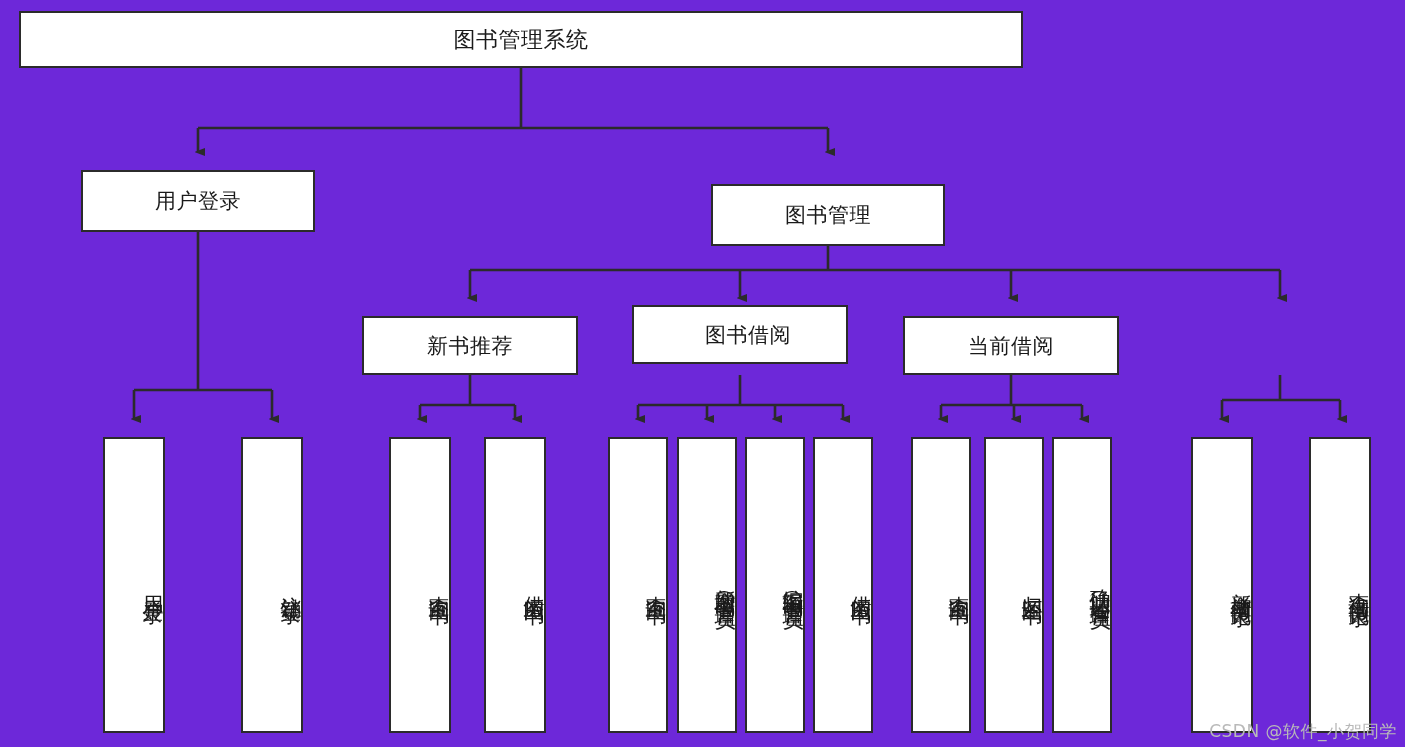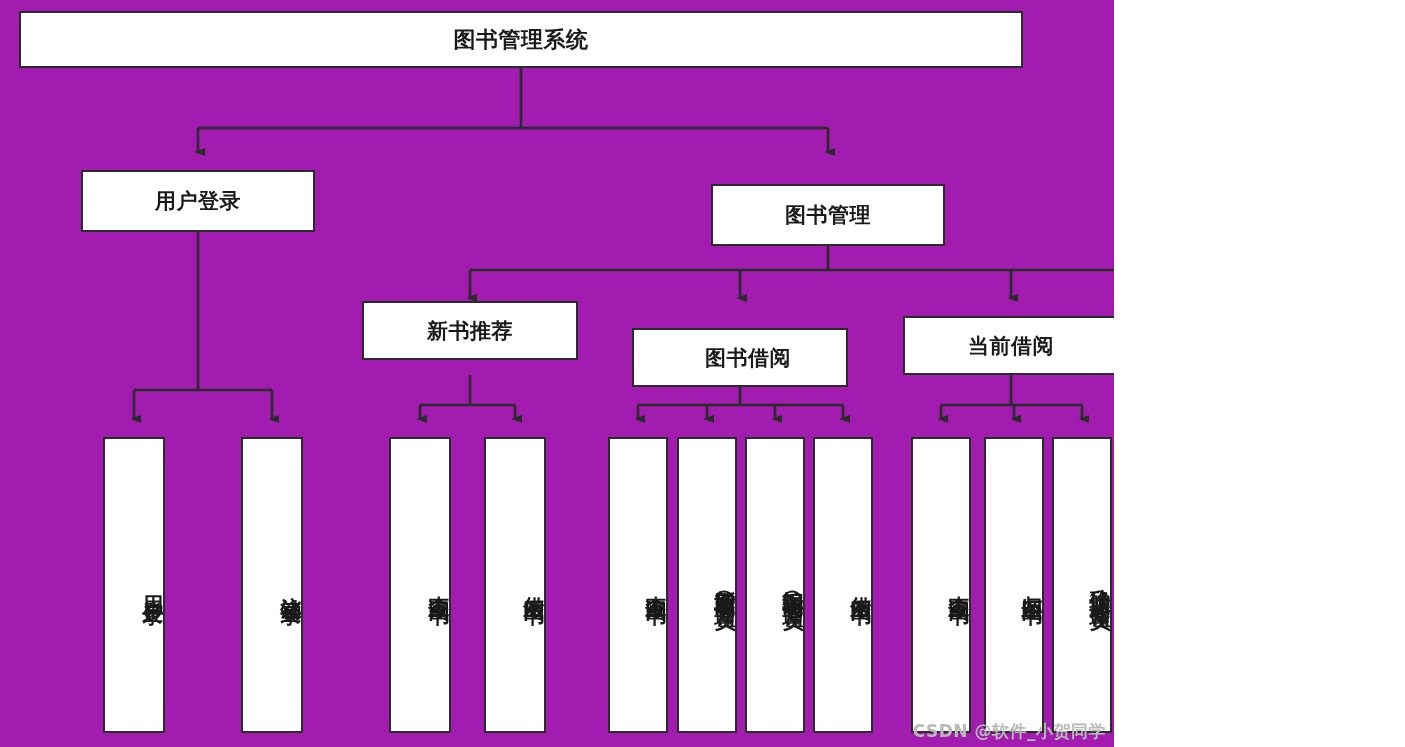--- a/index.html
+++ b/index.html
@@ -5,25 +5,24 @@
   html, body {
     margin: 0;
     padding: 0;
     background: #ffffff;
   }
   body {
     font-family: "DejaVu Sans", "Liberation Sans", sans-serif;
   }
   #canvas {
     position: relative;
-    width: 1114px;
+    width: 1405px;
     height: 747px;
-    background: #a21caf;
+    background: #6d28d9;
     overflow: hidden;
-    font-weight: bold;
   }
   .node {
     position: absolute;
     box-sizing: border-box;
     border: 2px solid #2b2b2b;
     background: #ffffff;
     display: flex;
     align-items: center;
     justify-content: center;
     color: #1a1a1a;
@@ -128,24 +127,24 @@
     <span>图书管理系统</span>
   </div>
 
   <div class="node horiz" style="left:81px; top:170px; width:234px; height:62px;">
     <span>用户登录</span>
   </div>
   <div class="node horiz" style="left:711px; top:170px; width:234px; height:62px;margin-top:14px;">
     <span>图书管理</span>
   </div>
 
-  <div class="node horiz" style="left:362px; top:301px; width:216px; height:59px;">
+  <div class="node horiz" style="left:362px; top:316px; width:216px; height:59px;">
     <span>新书推荐</span>
   </div>
-  <div class="node horiz" style="left:632px; top:328px; width:216px; height:59px;padding-left:16px;">
+  <div class="node horiz" style="left:632px; top:305px; width:216px; height:59px;padding-left:16px;">
     <span>图书借阅</span>
   </div>
   <div class="node horiz" style="left:903px; top:316px; width:216px; height:59px;">
     <span>当前借阅</span>
   </div>
 
   <div class="node vert" style="left:103px; top:437px; width:62px; height:296px;">
     <span class="vtext">用户登录</span>
   </div>
   <div class="node vert" style="left:241px; top:437px; width:62px; height:296px;">

